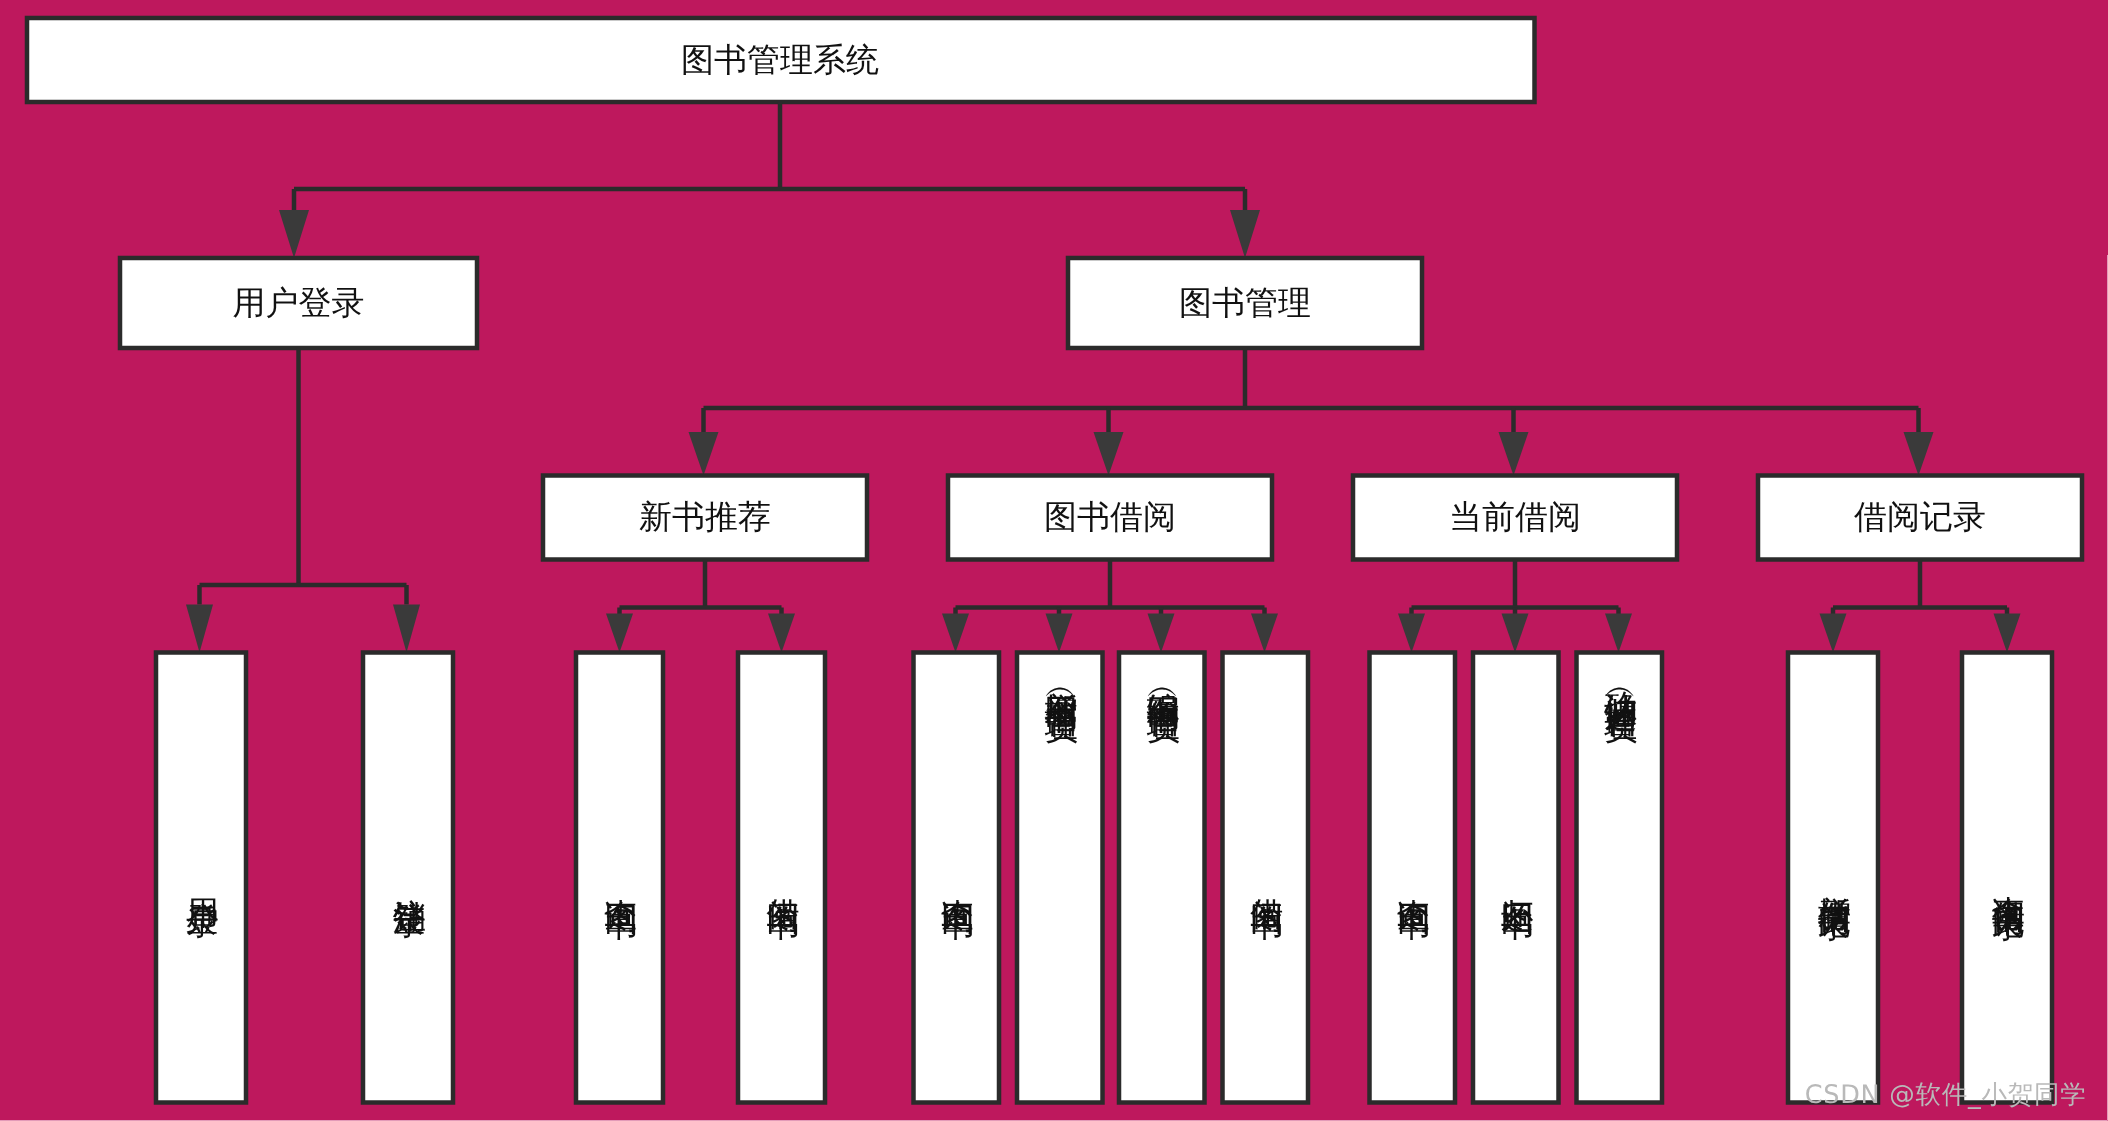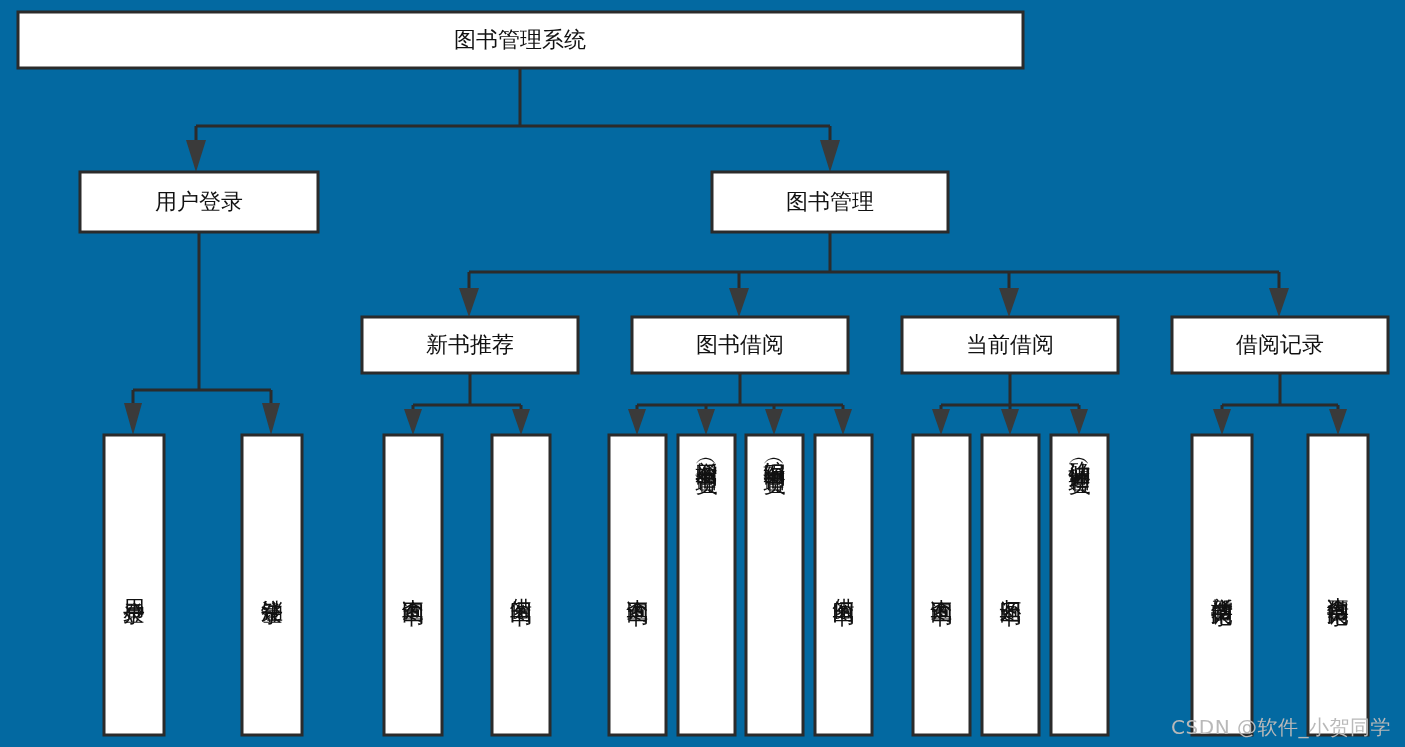--- a/index.html
+++ b/index.html
@@ -7,21 +7,21 @@
     padding: 0;
     background: #ffffff;
   }
   body {
     font-family: "DejaVu Sans", "Liberation Sans", sans-serif;
   }
   #diagram-root {
     position: relative;
     width: 1405px;
     height: 747px;
-    background: #0369a1;
+    background: #be185d;
     overflow: hidden;
   }
   svg.diagram-canvas {
     position: absolute;
     left: 0;
     top: 0;
     width: 1405px;
     height: 747px;
   }
   .node-box {
@@ -61,21 +61,21 @@
     letter-spacing: 2px;
     color: #111111;
     white-space: nowrap;
     text-align: center;
   }
   .watermark {
     position: absolute;
     right: 14px;
     bottom: 6px;
     font-family: "DejaVu Sans", "Liberation Sans", sans-serif;
-    font-size: 20px;
+    font-size: 17px;
     color: #b9b9b9;
     letter-spacing: 0.5px;
     user-select: none;
   }
 </style>
 </head>
 <body>
 
 <div id="diagram-root">
 

